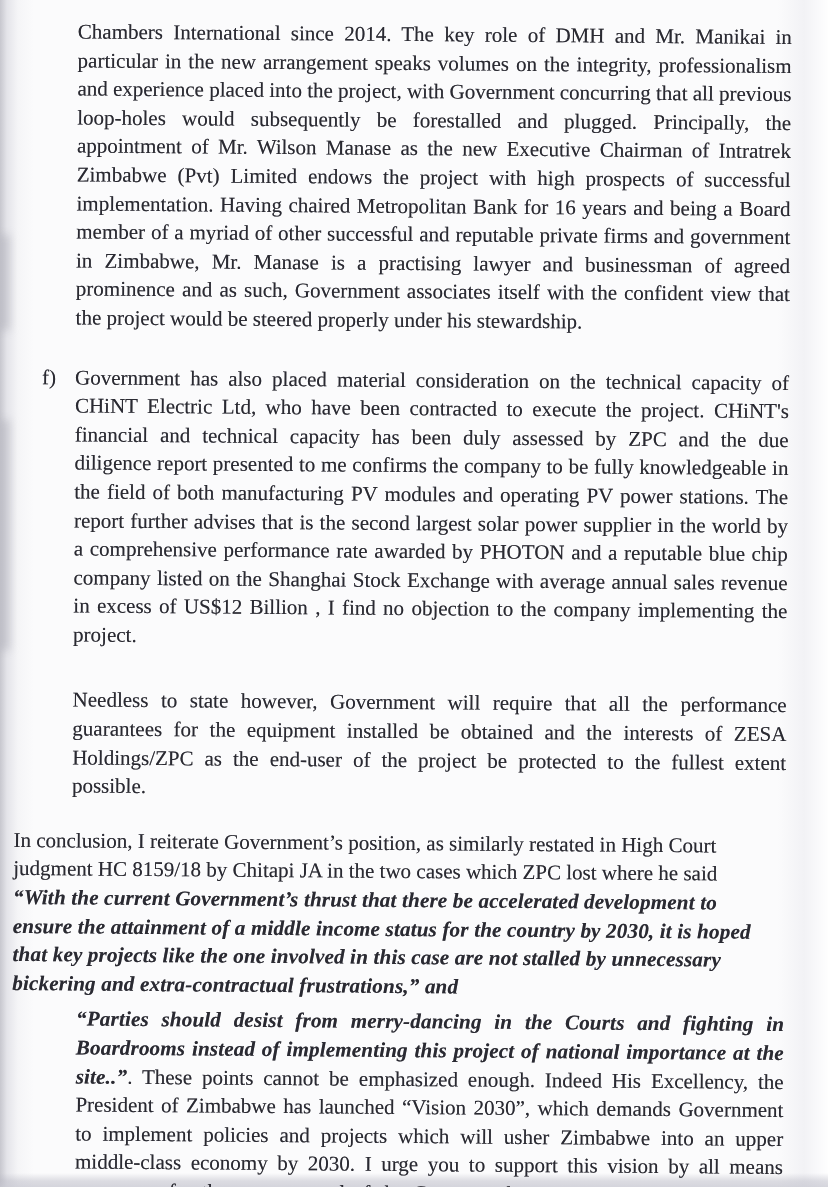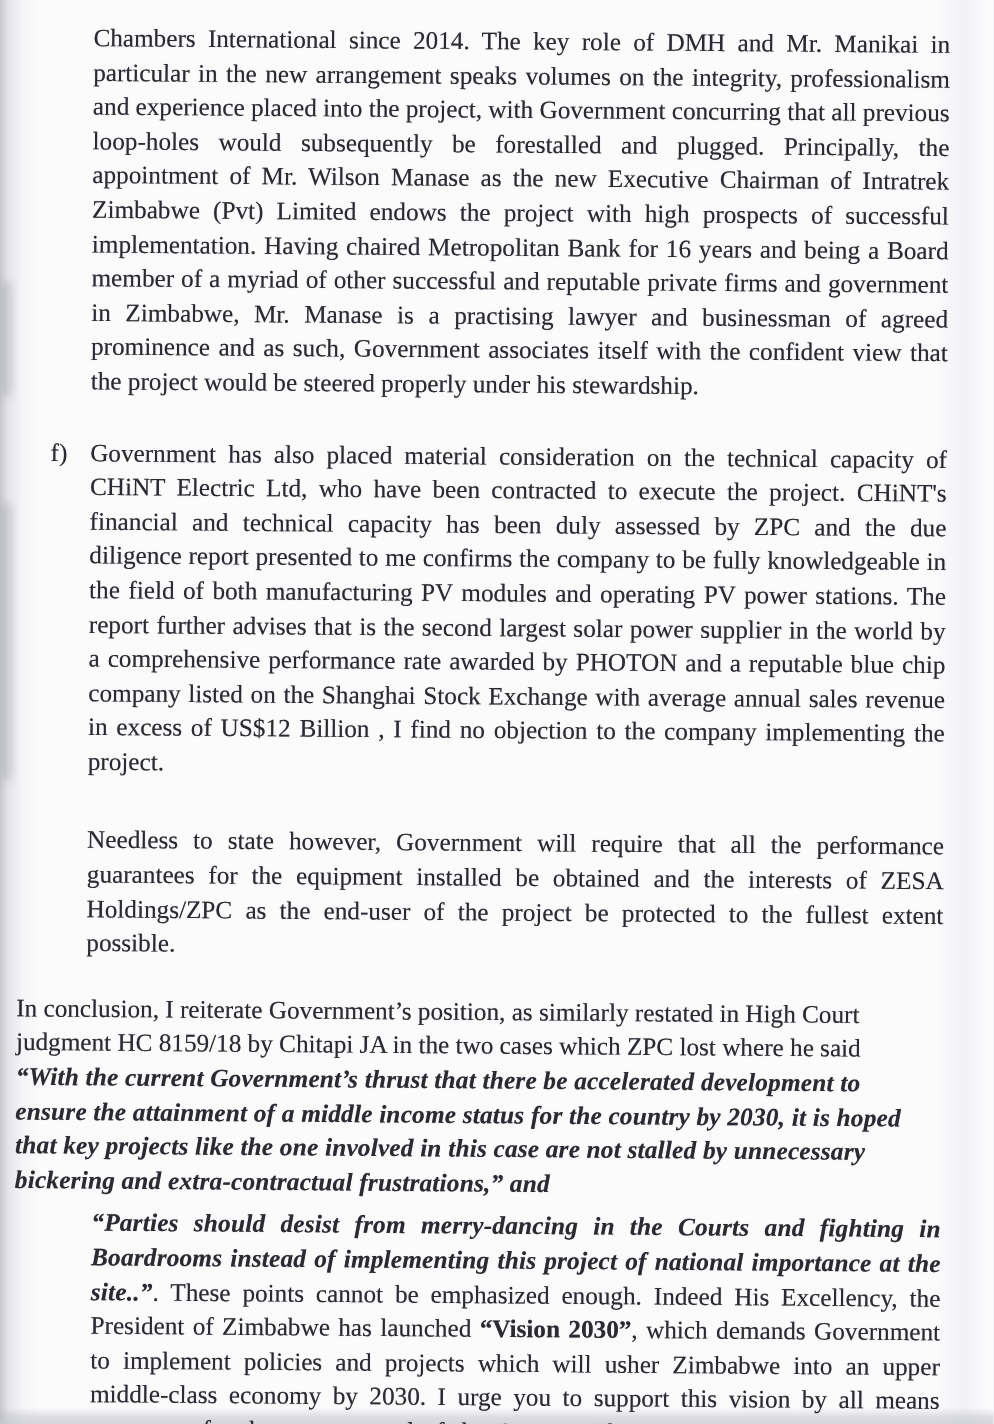--- a/index.html
+++ b/index.html
@@ -41,21 +41,21 @@
   p { margin: 0; }
   .para { text-align: justify; }
   .p-cont { margin-left: 58px; }
   .item-f { margin-top: 31px; display: flex; }
   .item-f .marker { flex: 0 0 auto; width: 33px; margin-left: 25px; }
   .item-f .f-text { flex: 1 1 auto; }
   .p-needless { margin-left: 58px; margin-top: 37px; }
   .p-conclusion { margin-top: 26px; margin-left: 0; width: 758px; text-align: left; }
   .p-quote { margin-left: 64px; margin-top: 7px; }
   .bi { font-style: italic; font-weight: bold; letter-spacing: 0.2px; }
-  .b { font-weight: bold; }
+  .b { font-weight: normal; }
 </style>
 </head>
 <body>
 
 <div class="page">
   <div class="edge-patch a"></div>
   <div class="edge-patch b"></div>
   <div class="edge-bottom"></div>
 
   <div class="content">

